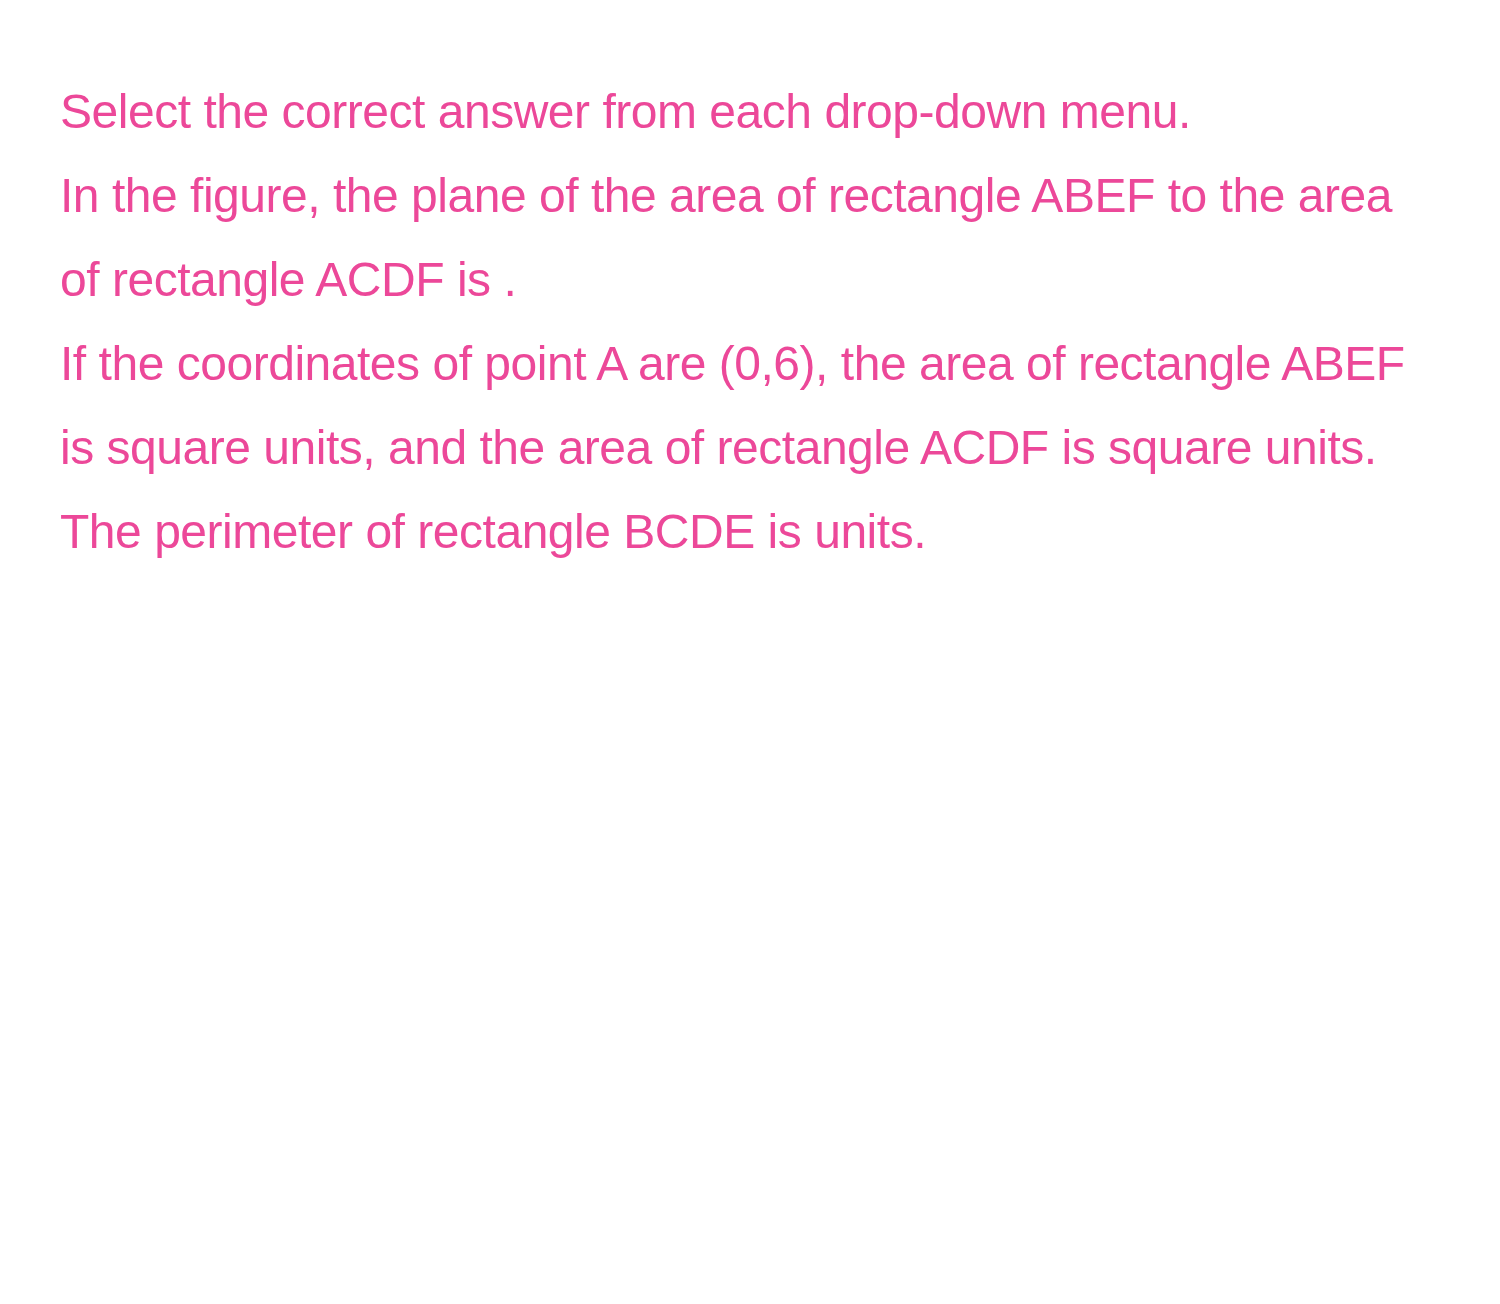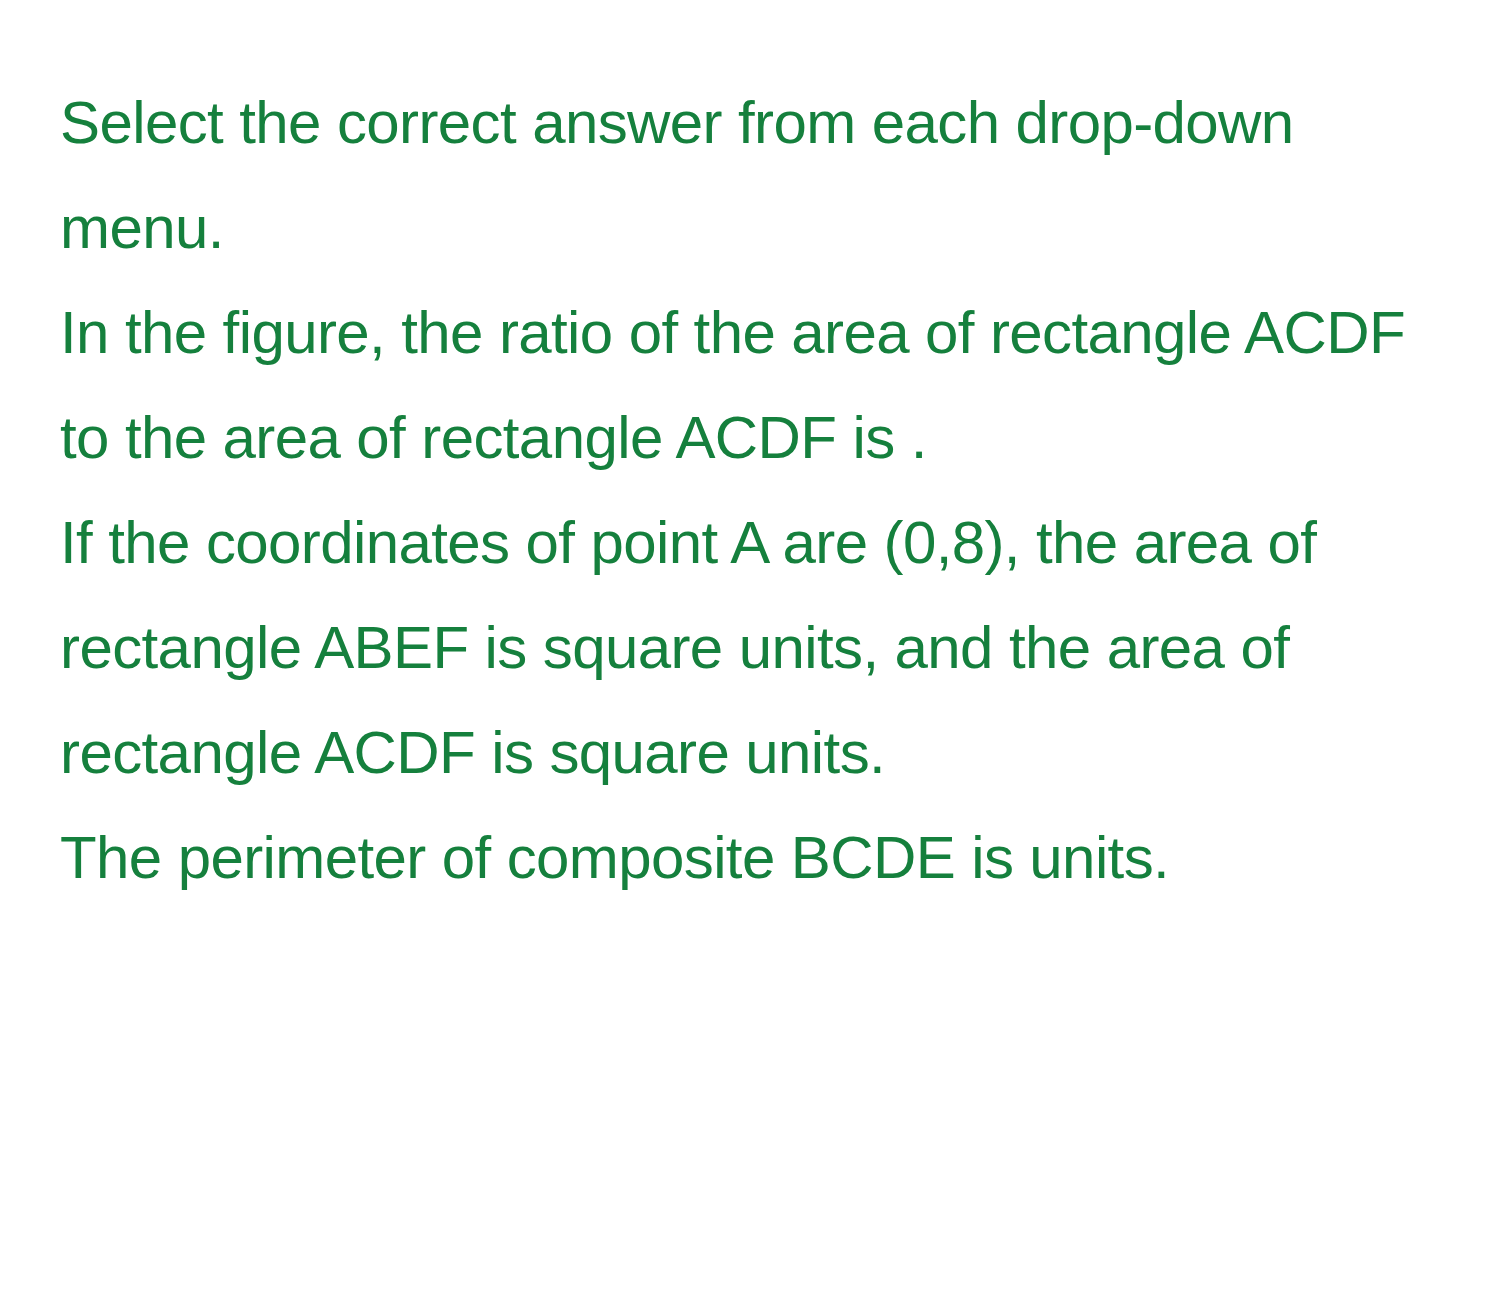--- a/index.html
+++ b/index.html
@@ -8,31 +8,31 @@
       box-sizing: border-box;
     }
     body {
       background: #ffffff;
       width: 1500px;
       height: 1304px;
       font-family: -apple-system, BlinkMacSystemFont, "Segoe UI", Helvetica, Arial, sans-serif;
       padding: 70px 60px;
     }
     .content {
-      color: #15803d;
-      font-size: 60px;
+      color: #ec4899;
+      font-size: 48px;
       line-height: 1.75;
       font-weight: 400;
       letter-spacing: -0.01em;
     }
     .paragraph {
       margin: 0;
     }
   </style>
 </head>
 <body>
 
 <div class="content">
   <p class="paragraph">Select the correct answer from each drop-down menu.</p>
-  <p class="paragraph">In the figure, the ratio of the area of rectangle ACDF to the area of rectangle ACDF is .</p>
-  <p class="paragraph">If the coordinates of point A are (0,8), the area of rectangle ABEF is square units, and the area of rectangle ACDF is square units.</p>
-  <p class="paragraph">The perimeter of composite BCDE is units.</p>
+  <p class="paragraph">In the figure, the plane of the area of rectangle ABEF to the area of rectangle ACDF is .</p>
+  <p class="paragraph">If the coordinates of point A are (0,6), the area of rectangle ABEF is square units, and the area of rectangle ACDF is square units.</p>
+  <p class="paragraph">The perimeter of rectangle BCDE is units.</p>
 </div>
 
 </body></html>

